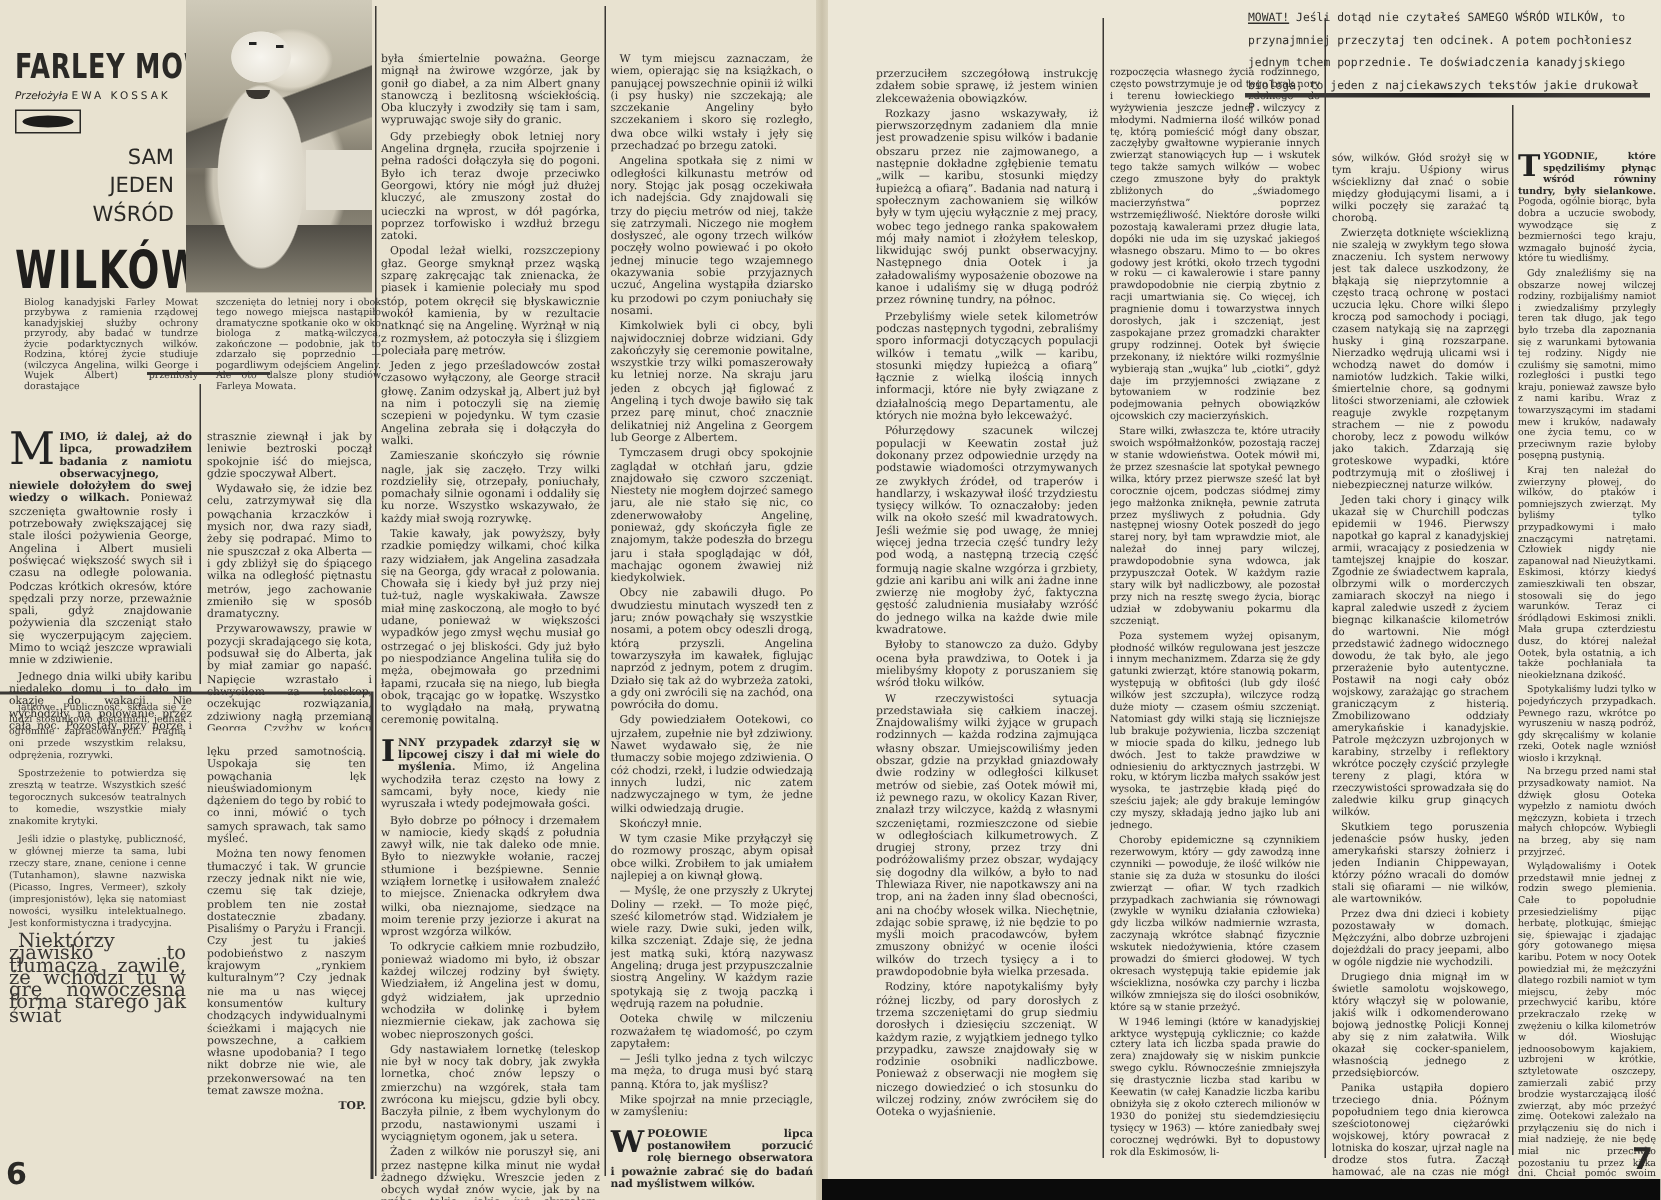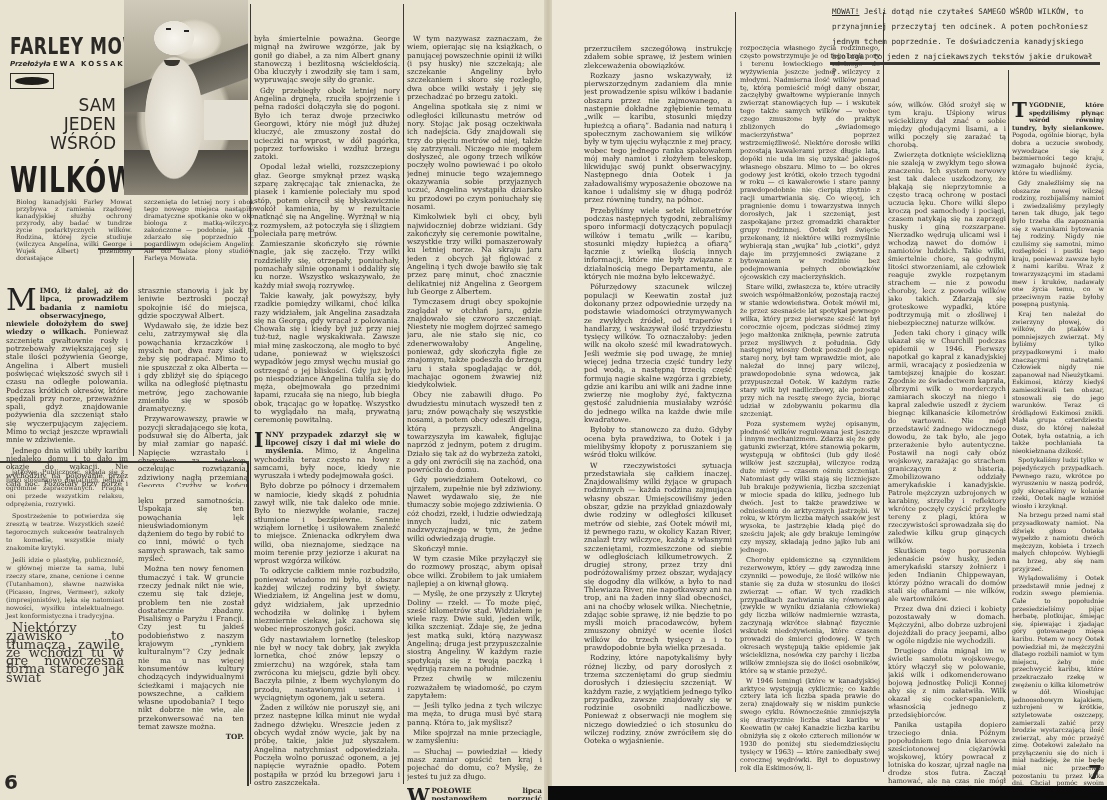--- a/index.html
+++ b/index.html
@@ -11,25 +11,25 @@
   .col{position:absolute;font-size:7.2px;line-height:8.3px;text-align:justify;overflow:hidden;margin-top:31px;}
   .col p{margin:0 0 2px 0;text-indent:6px;}
   .col p.noind{text-indent:0;}
   .vrule{position:absolute;width:1px;background:#3a3835;}
   .hrule{position:absolute;height:1px;background:#3a3835;}
   .thick{height:2px;}
   .bold{font-weight:bold;}
   .dropcap{float:left;font-family:"DejaVu Serif",serif;font-size:30px;line-height:24px;margin:1px 3px 0 0;color:#222;}
   .dropcap-sm{float:left;font-size:20px;line-height:17px;margin:1px 2px 0 0;font-weight:bold;color:#222;}
   .author{position:absolute;left:10px;top:32px;font-family:"DejaVu Sans",sans-serif;font-weight:bold;font-size:17px;letter-spacing:0.5px;transform:scaleY(1.35);transform-origin:left top;color:#2a2926;}
-  .translator{position:absolute;left:10px;top:60px;font-family:"DejaVu Sans",sans-serif;font-style:italic;font-weight:bold;font-size:7px;color:#2a2926;}
+  .translator{position:absolute;left:10px;top:60px;font-family:"DejaVu Sans",sans-serif;font-style:italic;font-weight:normal;font-size:7px;color:#2a2926;}
   .translator span{letter-spacing:2px;font-style:normal;}
   .badge{position:absolute;left:10px;top:73px;width:42px;height:14px;border:1px solid #2a2926;}
   .badge i{position:absolute;left:4px;top:3px;width:34px;height:8px;border-radius:50%;background:#1e1d1b;display:block;}
-  .title-line{position:absolute;font-family:"DejaVu Sans",sans-serif;font-size:17px;color:#2a2926;text-align:right;right:0;line-height:18px;}
+  .title-line{position:absolute;font-family:"DejaVu Sans",sans-serif;font-size:14px;color:#2a2926;text-align:right;right:0;line-height:18px;}
   .title-big{position:absolute;left:10px;top:160px;font-family:"DejaVu Sans",sans-serif;font-weight:bold;font-size:25px;letter-spacing:1px;transform:scaleY(1.4);transform-origin:left top;color:#1f1e1c;}
   .illus{position:absolute;left:124px;top:0;width:124px;height:195px;background:
      radial-gradient(ellipse 40px 30px at 70px 40px,#f4f1e8 0%,#d9d3c3 60%,transparent 70%),
      radial-gradient(ellipse 60px 80px at 60px 120px,#efeadf 0%,#c8c2b2 70%,transparent 80%),
      linear-gradient(180deg,#cfcab9 0%,#a8a290 40%,#6f6a5e 60%,#8b8677 80%,#c6c0ad 100%);overflow:hidden;}
   .illus .mtn{position:absolute;left:0;top:42px;width:124px;height:70px;background:linear-gradient(160deg,transparent 40%,#55524a 41%,#7a766b 70%,transparent 71%);}
   .illus .water{position:absolute;left:80px;top:100px;width:44px;height:40px;background:#e4e0d3;}
   .illus .rock{position:absolute;left:0;top:150px;width:124px;height:45px;background:linear-gradient(180deg,#4e4b44,#8c8778);}
   .illus .wolf{position:absolute;left:10px;top:8px;width:80px;height:185px;background:radial-gradient(ellipse 28px 24px at 40px 30px,#f7f5ef 0%,#e8e4d9 70%,transparent 72%),radial-gradient(ellipse 38px 80px at 40px 110px,#f3f0e7 0%,#ddd8ca 75%,transparent 77%);}
   .illus .eye{position:absolute;width:5px;height:2px;background:#222;}
@@ -81,21 +81,21 @@
 <div class="hrule" style="left:98px;top:248px;width:82px;height:2px;"></div>
 
 <div class="col" style="left:6px;top:256px;width:122px;height:200px;">
   <p class="noind"><span class="dropcap">M</span><span class="bold">IMO, iż dalej, aż do lipca, prowadziłem badania z namiotu obserwacyjnego, niewiele dołożyłem do swej wiedzy o wilkach.</span> <span>Ponieważ szczenięta gwałtownie rosły i potrzebowały zwiększającej się stale ilości pożywienia George, Angelina i Albert musieli poświęcać większość swych sił i czasu na odległe polowania. Podczas krótkich okresów, które spędzali przy norze, przeważnie spali, gdyż znajdowanie pożywienia dla szczeniąt stało się wyczerpującym zajęciem. Mimo to wciąż jeszcze wprawiali mnie w zdziwienie.</span></p>
   <p>Jednego dnia wilki ubiły karibu niedaleko domu i to dało im okazję do wakacji. Nie wychodziły na polowanie przez całą noc. Pozostały przy norze i wypoczywały.</p>
 
 </div>
 <div class="vrule" style="left:133px;top:256px;height:200px;"></div>
 
 <div class="col" style="left:138px;top:256px;width:110px;height:200px;">
-  <p class="noind">strasznie stanowią i jak by leniwie beztroski począł spokojnie iść do miejsca, gdzie spoczywał Albert.</p>
+  <p class="noind">strasznie ziewnął i jak by leniwie beztroski począł spokojnie iść do miejsca, gdzie spoczywał Albert.</p>
   <p>Wydawało się, że idzie bez celu, zatrzymywał się dla powąchania krzaczków i mysich nor, dwa razy siadł, żeby się podrapać. Mimo to nie spuszczał z oka Alberta — i gdy zbliżył się do śpiącego wilka na odległość piętnastu metrów, jego zachowanie zmieniło się w sposób dramatyczny.</p>
   <p>Przywarowawszy, prawie w pozycji skradającego się kota, podsuwał się do Alberta, jak by miał zamiar go napaść. Napięcie wzrastało i chwyciłem za teleskop, oczekując rozwiązania, zdziwiony nagłą przemianą Georga. Czyżby w końcu doskonała zgoda rodzinna zamąciła się? Czy Albert wykroczył przeciwko jakiemuś wilczemu prawu i musiał teraz płacić własną krwią? Tak to wyglądało.</p>
 
 </div>
 
 <div class="hrule thick" style="left:0;top:461px;width:247px;"></div>
 <div class="vrule" style="left:247px;top:461px;height:325px;width:2px;"></div>
 <div class="sidebar" style="left:6px;top:468px;width:118px;height:300px;">
   <p class="noind">jątkowe. Publiczność, składa się z ludzi stosunkowo dostatnich, jednak ogromnie zapracowanych. Pragną oni przede wszystkim relaksu, odprężenia, rozrywki.</p>
   <p>Spostrzeżenie to potwierdza się zresztą w teatrze. Wszystkich sześć tegorocznych sukcesów teatralnych to komedie, wszystkie miały znakomite krytyki.</p>
@@ -107,44 +107,44 @@
   <p>Można ten nowy fenomen tłumaczyć i tak. W gruncie rzeczy jednak nikt nie wie, czemu się tak dzieje, problem ten nie został dostatecznie zbadany. Pisaliśmy o Paryżu i Francji. Czy jest tu jakieś podobieństwo z naszym krajowym „rynkiem kulturalnym”? Czy jednak nie ma u nas więcej konsumentów kultury chodzących indywidualnymi ścieżkami i mających nie powszechne, a całkiem własne upodobania? I tego nikt dobrze nie wie, ale przekonwersować na ten temat zawsze można.</p>
   <p class="sig">TOP.</p>
 </div>
 <div class="pagenum" style="left:4px;top:770px;">6</div>
 
 <div class="vrule" style="left:250px;top:4px;height:780px;"></div>
 <div class="col" style="left:254px;top:4px;width:146px;height:780px;">
   <p class="noind">była śmiertelnie poważna. George mignął na żwirowe wzgórze, jak by gonił go diabeł, a za nim Albert gnany stanowczą i bezlitosną wściekłością. Oba kluczyły i zwodziły się tam i sam, wypruwając swoje siły do granic.</p>
   <p>Gdy przebiegły obok letniej nory Angelina drgnęła, rzuciła spojrzenie i pełna radości dołączyła się do pogoni. Było ich teraz dwoje przeciwko Georgowi, który nie mógł już dłużej kluczyć, ale zmuszony został do ucieczki na wprost, w dół pagórka, poprzez torfowisko i wzdłuż brzegu zatoki.</p>
   <p>Opodal leżał wielki, rozszczepiony głaz. George smyknął przez wąską szparę zakręcając tak znienacka, że piasek i kamienie poleciały mu spod stóp, potem okręcił się błyskawicznie wokół kamienia, by w rezultacie natknąć się na Angelinę. Wyrżnął w nią z rozmysłem, aż potoczyła się i ślizgiem poleciała parę metrów.</p>
+  <p>Jeden z jego prześladowców został czasowo wyłączony, ale George stracił głowę. Zanim odzyskał ją, Albert już był na nim i potoczyli się na ziemię sczepieni w pojedynku. W tym czasie Angelina zebrała się i dołączyła do walki.</p>
   <p>Zamieszanie skończyło się równie nagle, jak się zaczęło. Trzy wilki rozdzieliły się, otrzepały, poniuchały, pomachały silnie ogonami i oddaliły się ku norze. Wszystko wskazywało, że każdy miał swoją rozrywkę.</p>
   <p>Takie kawały, jak powyższy, były rzadkie pomiędzy wilkami, choć kilka razy widziałem, jak Angelina zasadzała się na Georga, gdy wracał z polowania. Chowała się i kiedy był już przy niej tuż-tuż, nagle wyskakiwała. Zawsze miał minę zaskoczoną, ale mogło to być udane, ponieważ w większości wypadków jego zmysł węchu musiał go ostrzegać o jej bliskości. Gdy już było po niespodziance Angelina tuliła się do męża, obejmowała go przednimi łapami, rzucała się na niego, lub biegła obok, trącając go w łopatkę. Wszystko to wyglądało na małą, prywatną ceremonię powitalną.</p>
   <p class="noind" style="margin-top:6px"><span class="dropcap-sm">I</span><span class="bold">NNY przypadek zdarzył się w lipcowej ciszy i dał mi wiele do myślenia.</span> <span>Mimo, iż Angelina wychodziła teraz często na łowy z samcami, były noce, kiedy nie wyruszała i wtedy podejmowała gości.</span></p>
   <p>Było dobrze po północy i drzemałem w namiocie, kiedy skądś z południa zawył wilk, nie tak daleko ode mnie. Było to niezwykłe wołanie, raczej stłumione i bezśpiewne. Sennie wziąłem lornetkę i usiłowałem znaleźć to miejsce. Znienacka odkryłem dwa wilki, oba nieznajome, siedzące na moim terenie przy jeziorze i akurat na wprost wzgórza wilków.</p>
   <p>To odkrycie całkiem mnie rozbudziło, ponieważ wiadomo mi było, iż obszar każdej wilczej rodziny był święty. Wiedziałem, iż Angelina jest w domu, gdyż widziałem, jak uprzednio wchodziła w dolinkę i byłem niezmiernie ciekaw, jak zachowa się wobec nieproszonych gości.</p>
   <p>Gdy nastawiałem lornetkę (teleskop nie był w nocy tak dobry, jak zwykła lornetka, choć znów lepszy o zmierzchu) na wzgórek, stała tam zwrócona ku miejscu, gdzie byli obcy. Baczyła pilnie, z łbem wychylonym do przodu, nastawionymi uszami i wyciągniętym ogonem, jak u setera.</p>
   <p>Żaden z wilków nie poruszył się, ani przez następne kilka minut nie wydał żadnego dźwięku. Wreszcie jeden z obcych wydał znów wycie, jak by na próbę, takie, jakie już słyszałem. Angelina natychmiast odpowiedziała. Poczęła wolno poruszać ogonem, a jej napięcie wyraźnie opadło. Potem postąpiła w przód ku brzegowi jaru i ostro zaszczekała.</p>
 </div>
 
 <div class="vrule" style="left:403px;top:4px;height:780px;"></div>
 <div class="col" style="left:407px;top:4px;width:135px;height:780px;">
-  <p>W tym nazywasz zaznaczam, że wiem, opierając się na książkach, o panującej powszechnie opinii iż wilki (i psy husky) nie szczekają; ale szczekanie Angeliny było szczekaniem i skoro się rozległo, dwa obce wilki wstały i jęły się przechadzać po brzegu zatoki.</p>
+  <p>W tym miejscu zaznaczam, że wiem, opierając się na książkach, o panującej powszechnie opinii iż wilki (i psy husky) nie szczekają; ale szczekanie Angeliny było szczekaniem i skoro się rozległo, dwa obce wilki wstały i jęły się przechadzać po brzegu zatoki.</p>
   <p>Angelina spotkała się z nimi w odległości kilkunastu metrów od nory. Stojąc jak posąg oczekiwała ich nadejścia. Gdy znajdowali się trzy do pięciu metrów od niej, także się zatrzymali. Niczego nie mogłem dosłyszeć, ale ogony trzech wilków poczęły wolno powiewać i po około jednej minucie tego wzajemnego okazywania sobie przyjaznych uczuć, Angelina wystąpiła dziarsko ku przodowi po czym poniuchały się nosami.</p>
   <p>Kimkolwiek byli ci obcy, byli najwidoczniej dobrze widziani. Gdy zakończyły się ceremonie powitalne, wszystkie trzy wilki pomaszerowały ku letniej norze. Na skraju jaru jeden z obcych jął figlować z Angeliną i tych dwoje bawiło się tak przez parę minut, choć znacznie delikatniej niż Angelina z Georgem lub George z Albertem.</p>
   <p>Tymczasem drugi obcy spokojnie zaglądał w otchłań jaru, gdzie znajdowało się czworo szczeniąt. Niestety nie mogłem dojrzeć samego jaru, ale nie stało się nic, co zdenerwowałoby Angelinę, ponieważ, gdy skończyła figle ze znajomym, także podeszła do brzegu jaru i stała spoglądając w dół, machając ogonem żwawiej niż kiedykolwiek.</p>
   <p>Obcy nie zabawili długo. Po dwudziestu minutach wyszedł ten z jaru; znów powąchały się wszystkie nosami, a potem obcy odeszli drogą, którą przyszli. Angelina towarzyszyła im kawałek, figlując naprzód z jednym, potem z drugim. Działo się tak aż do wybrzeża zatoki, a gdy oni zwrócili się na zachód, ona powróciła do domu.</p>
   <p>Gdy powiedziałem Ootekowi, co ujrzałem, zupełnie nie był zdziwiony. Nawet wydawało się, że nie tłumaczy sobie mojego zdziwienia. O cóż chodzi, rzekł, i ludzie odwiedzają innych ludzi, nic zatem nadzwyczajnego w tym, że jedne wilki odwiedzają drugie.</p>
   <p>Skończył mnie.</p>
   <p>W tym czasie Mike przyłączył się do rozmowy prosząc, abym opisał obce wilki. Zrobiłem to jak umiałem najlepiej a on kiwnął głową.</p>
   <p>— Myślę, że one przyszły z Ukrytej Doliny — rzekł. — To może pięć, sześć kilometrów stąd. Widziałem je wiele razy. Dwie suki, jeden wilk, kilka szczeniąt. Zdaje się, że jedna jest matką suki, którą nazywasz Angeliną; druga jest przypuszczalnie siostrą Angeliny. W każdym razie spotykają się z twoją paczką i wędrują razem na południe.</p>
-  <p>Przez chwilę w milczeniu rozważałem tę wiadomość, po czym zapytałem:</p>
+  <p>Ooteka chwilę w milczeniu rozważałem tę wiadomość, po czym zapytałem:</p>
   <p>— Jeśli tylko jedna z tych wilczyc ma męża, to druga musi być starą panną. Która to, jak myślisz?</p>
   <p>Mike spojrzał na mnie przeciągle, w zamyśleniu:</p>
-  <p>— Słuchaj — powiedział — kiedy masz zamiar opuścić ten kraj i pojechać do domu, co? Myślę, że jesteś tu już za długo.</p>
   <p class="noind" style="margin-top:6px"><span class="dropcap-sm">W</span><span class="bold">POŁOWIE lipca postanowiłem porzucić rolę biernego obserwatora i poważnie zabrać się do badań nad myślistwem wilków.</span></p>
 
 </div>
 
 <div class="col" style="left:584px;top:14px;width:148px;height:770px;">
   <p class="noind">przerzuciłem szczegółową instrukcję zdałem sobie sprawę, iż jestem winien zlekceważenia obowiązków.</p>
   <p>Rozkazy jasno wskazywały, iż pierwszorzędnym zadaniem dla mnie jest prowadzenie spisu wilków i badanie obszaru przez nie zajmowanego, a następnie dokładne zgłębienie tematu „wilk — karibu, stosunki między łupieżcą a ofiarą”. Badania nad naturą i społecznym zachowaniem się wilków były w tym ujęciu wyłącznie z mej pracy, wobec tego jednego ranka spakowałem mój mały namiot i złożyłem teleskop, likwidując swój punkt obserwacyjny. Następnego dnia Ootek i ja załadowaliśmy wyposażenie obozowe na kanoe i udaliśmy się w długą podróż przez równinę tundry, na północ.</p>
   <p>Przebyliśmy wiele setek kilometrów podczas następnych tygodni, zebraliśmy sporo informacji dotyczących populacji wilków i tematu „wilk — karibu, stosunki między łupieżcą a ofiarą” łącznie z wielką ilością innych informacji, które nie były związane z działalnością mego Departamentu, ale których nie można było lekceważyć.</p>
   <p>Półurzędowy szacunek wilczej populacji w Keewatin został już dokonany przez odpowiednie urzędy na podstawie wiadomości otrzymywanych ze zwykłych źródeł, od traperów i handlarzy, i wskazywał ilość trzydziestu tysięcy wilków. To oznaczałoby: jeden wilk na około sześć mil kwadratowych. Jeśli weźmie się pod uwagę, że mniej więcej jedna trzecia część tundry leży pod wodą, a następną trzecią część formują nagie skalne wzgórza i grzbiety, gdzie ani karibu ani wilk ani żadne inne zwierzę nie mogłoby żyć, faktyczna gęstość zaludnienia musiałaby wzróść do jednego wilka na każde dwie mile kwadratowe.</p>
   <p>Byłoby to stanowczo za dużo. Gdyby ocena była prawdziwa, to Ootek i ja mielibyśmy kłopoty z poruszaniem się wśród tłoku wilków.</p>

